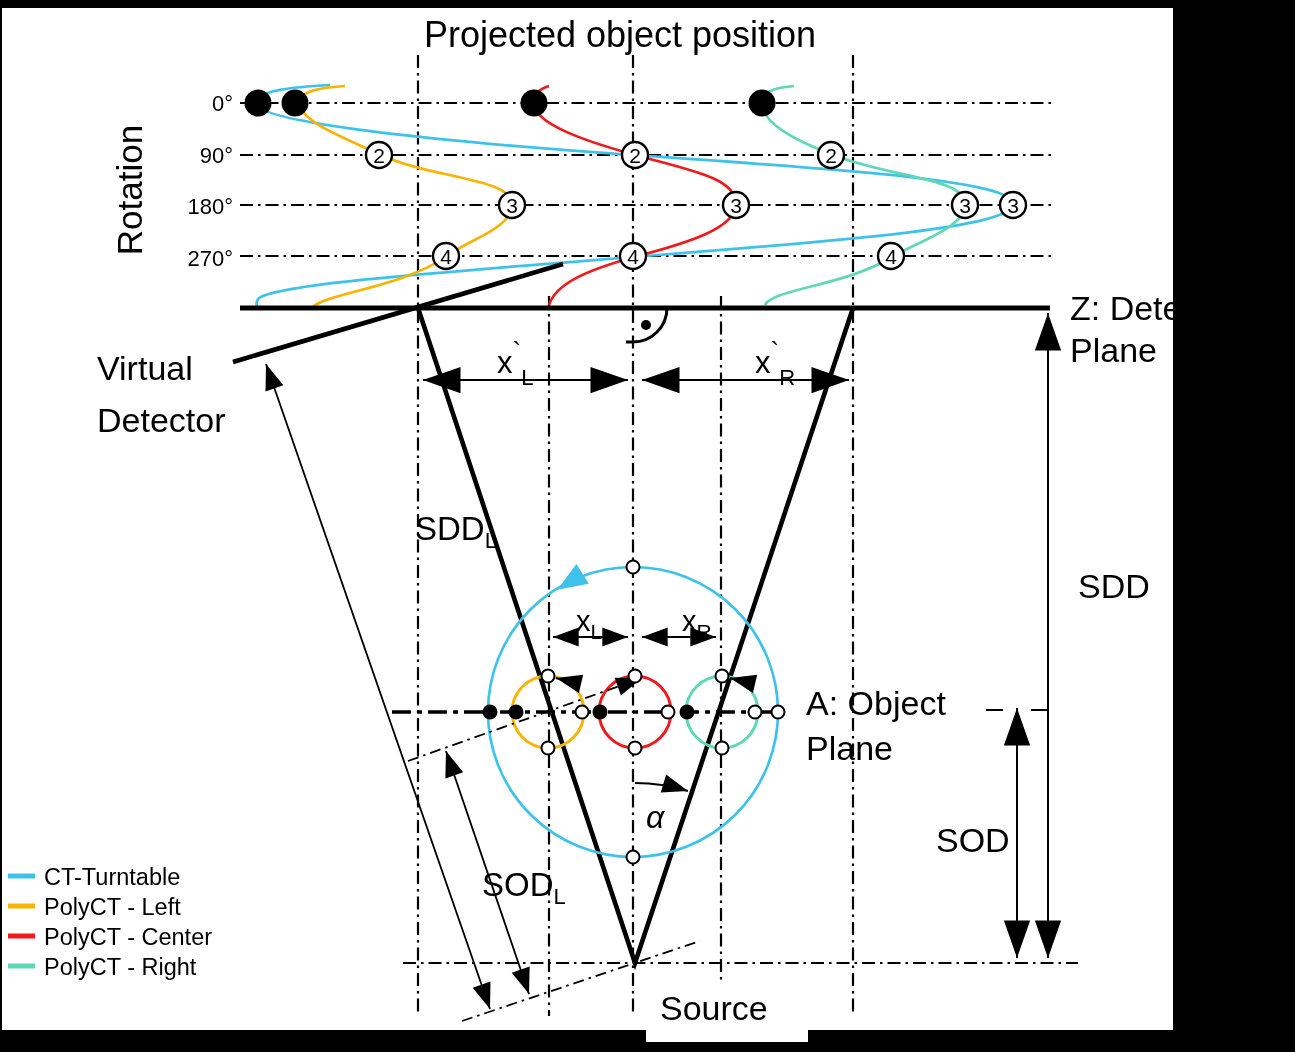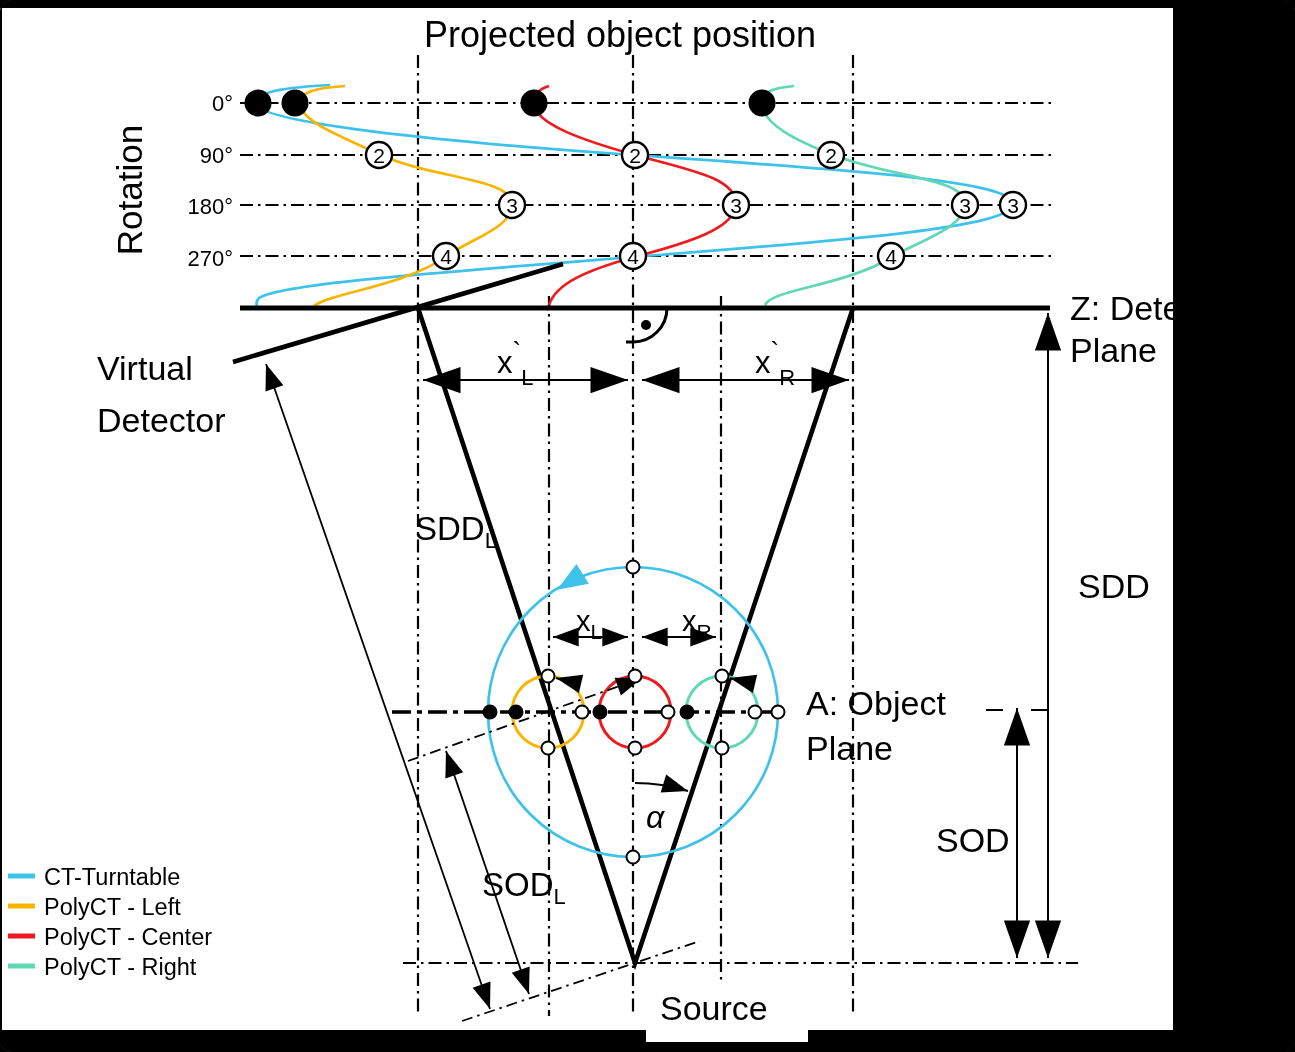--- a/index.html
+++ b/index.html
@@ -1,17 +1,17 @@
 <!DOCTYPE html>
 <html><head>
 <meta charset="utf-8">
 <style>
   html,body{margin:0;padding:0;background:#000;}
   .stage{position:relative;width:1295px;height:1052px;background:#15803d;overflow:hidden;
-         font-family:"Liberation Sans", sans-serif;border-radius:12px;}
+         font-family:"Liberation Sans", sans-serif;}
   svg{position:absolute;left:0;top:0;}
   text{font-family:"Liberation Sans", sans-serif;fill:#000;}
   .lbl{font-size:34px;}
   .lblm{font-size:33px;}
   .tick{font-size:22px;}
   .sub{font-size:22px;}
   .thin{stroke:#000;stroke-width:1.8;fill:none;}
   .thick{stroke:#000;stroke-width:4.6;fill:none;}
   .dline{stroke:#000;stroke-width:2.2;fill:none;stroke-dasharray:13 5 2.5 5;}
   .dlineb{stroke:#000;stroke-width:3.6;fill:none;stroke-dasharray:19 6 5 6;}

